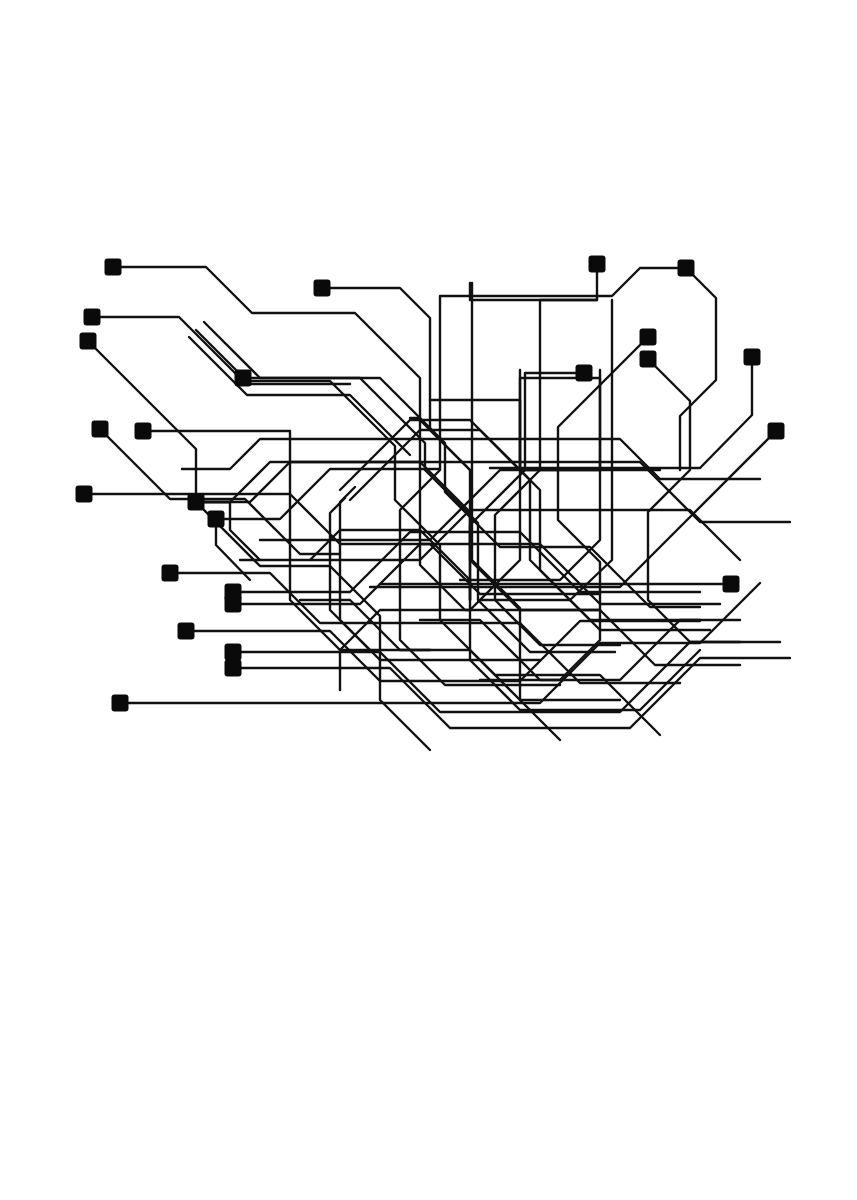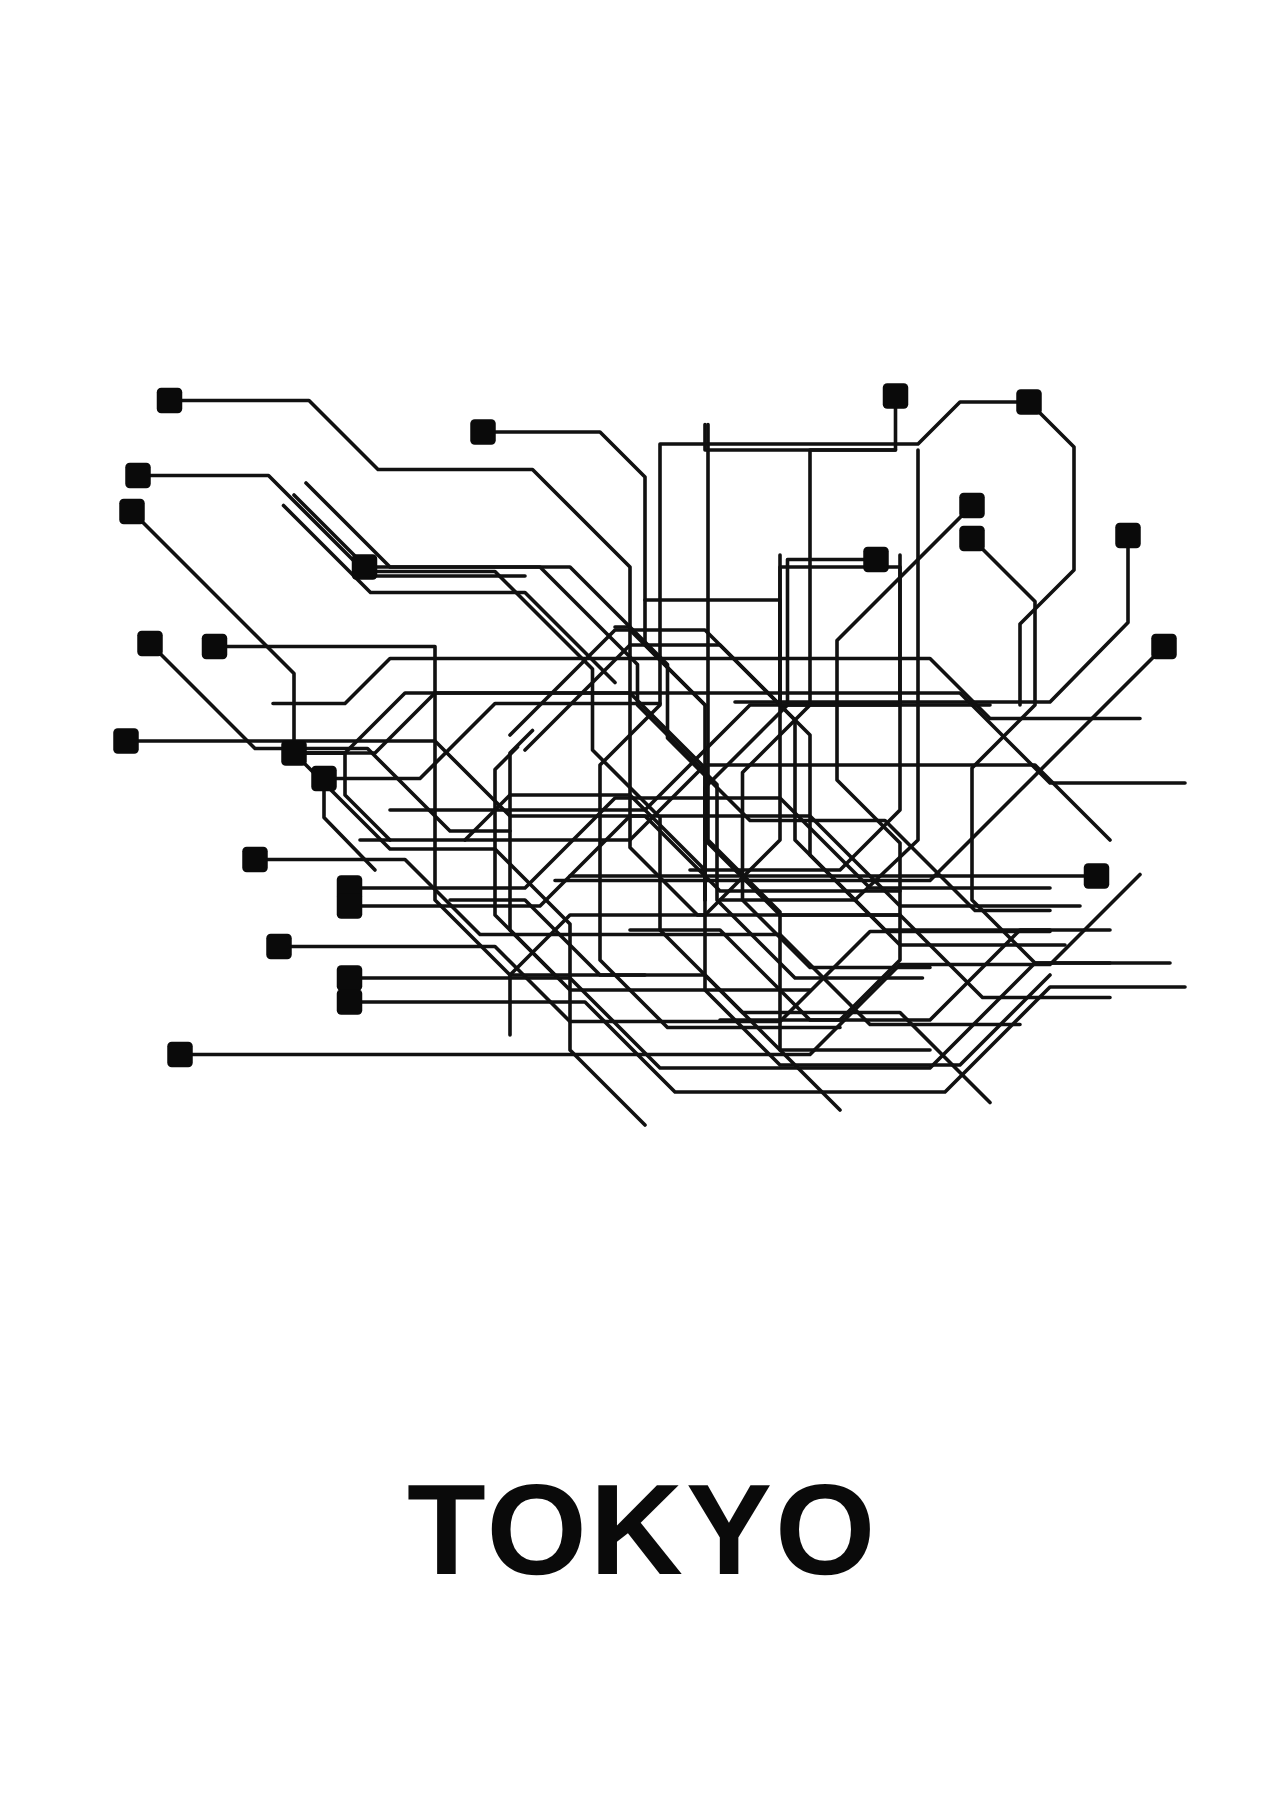--- a/index.html
+++ b/index.html
@@ -172,17 +172,14 @@
         <rect x="224.5" y="595.5" width="17" height="17" rx="3"></rect>
         <rect x="177.5" y="622.5" width="17" height="17" rx="3"></rect>
         <rect x="224.5" y="643.5" width="17" height="17" rx="3"></rect>
         <rect x="224.5" y="659.5" width="17" height="17" rx="3"></rect>
         <rect x="111.5" y="694.5" width="17" height="17" rx="3"></rect>
         <rect x="722.5" y="575.5" width="17" height="17" rx="3"></rect>
       </g>
     </svg>
   </div>
 
-  <div class="title-area">
-    <h1 class="poster-title">TOKYO</h1>
-  </div>
 
 </div>
 
 </body></html>

